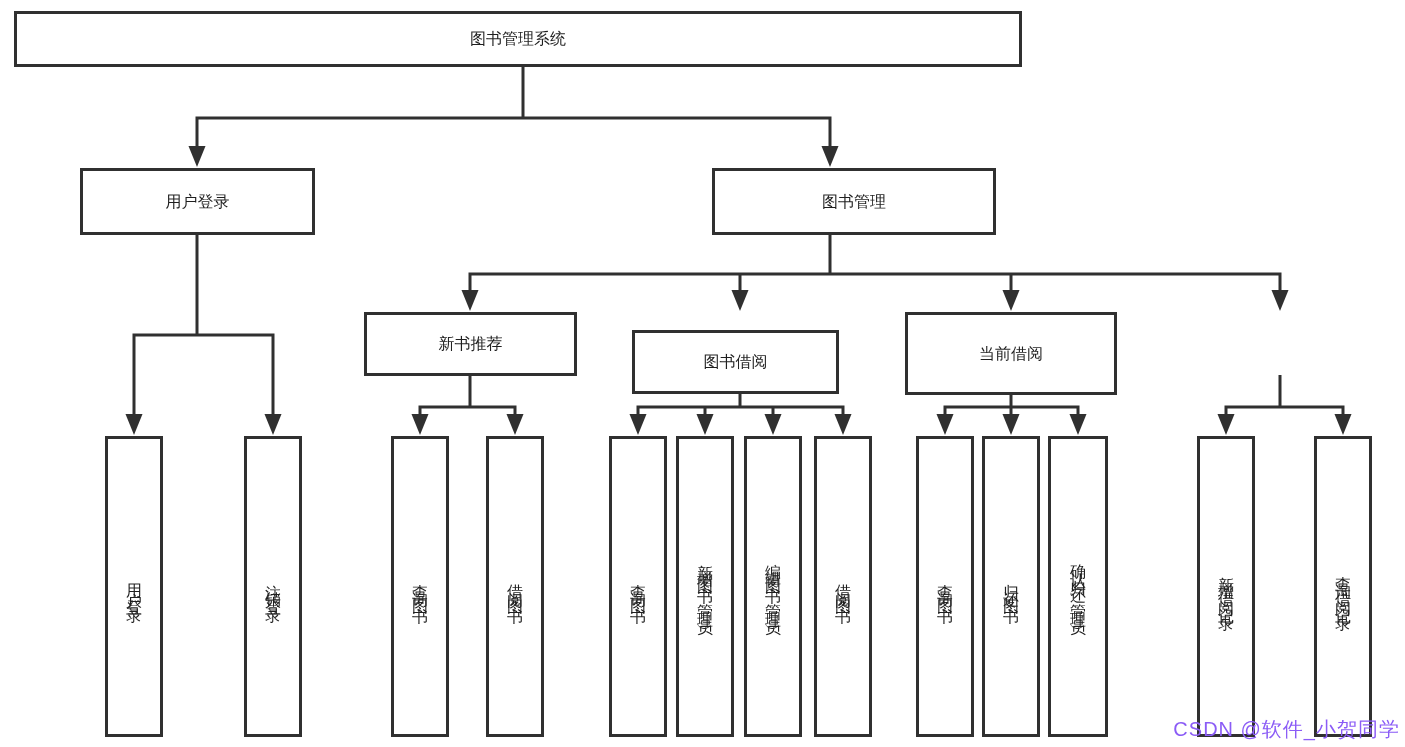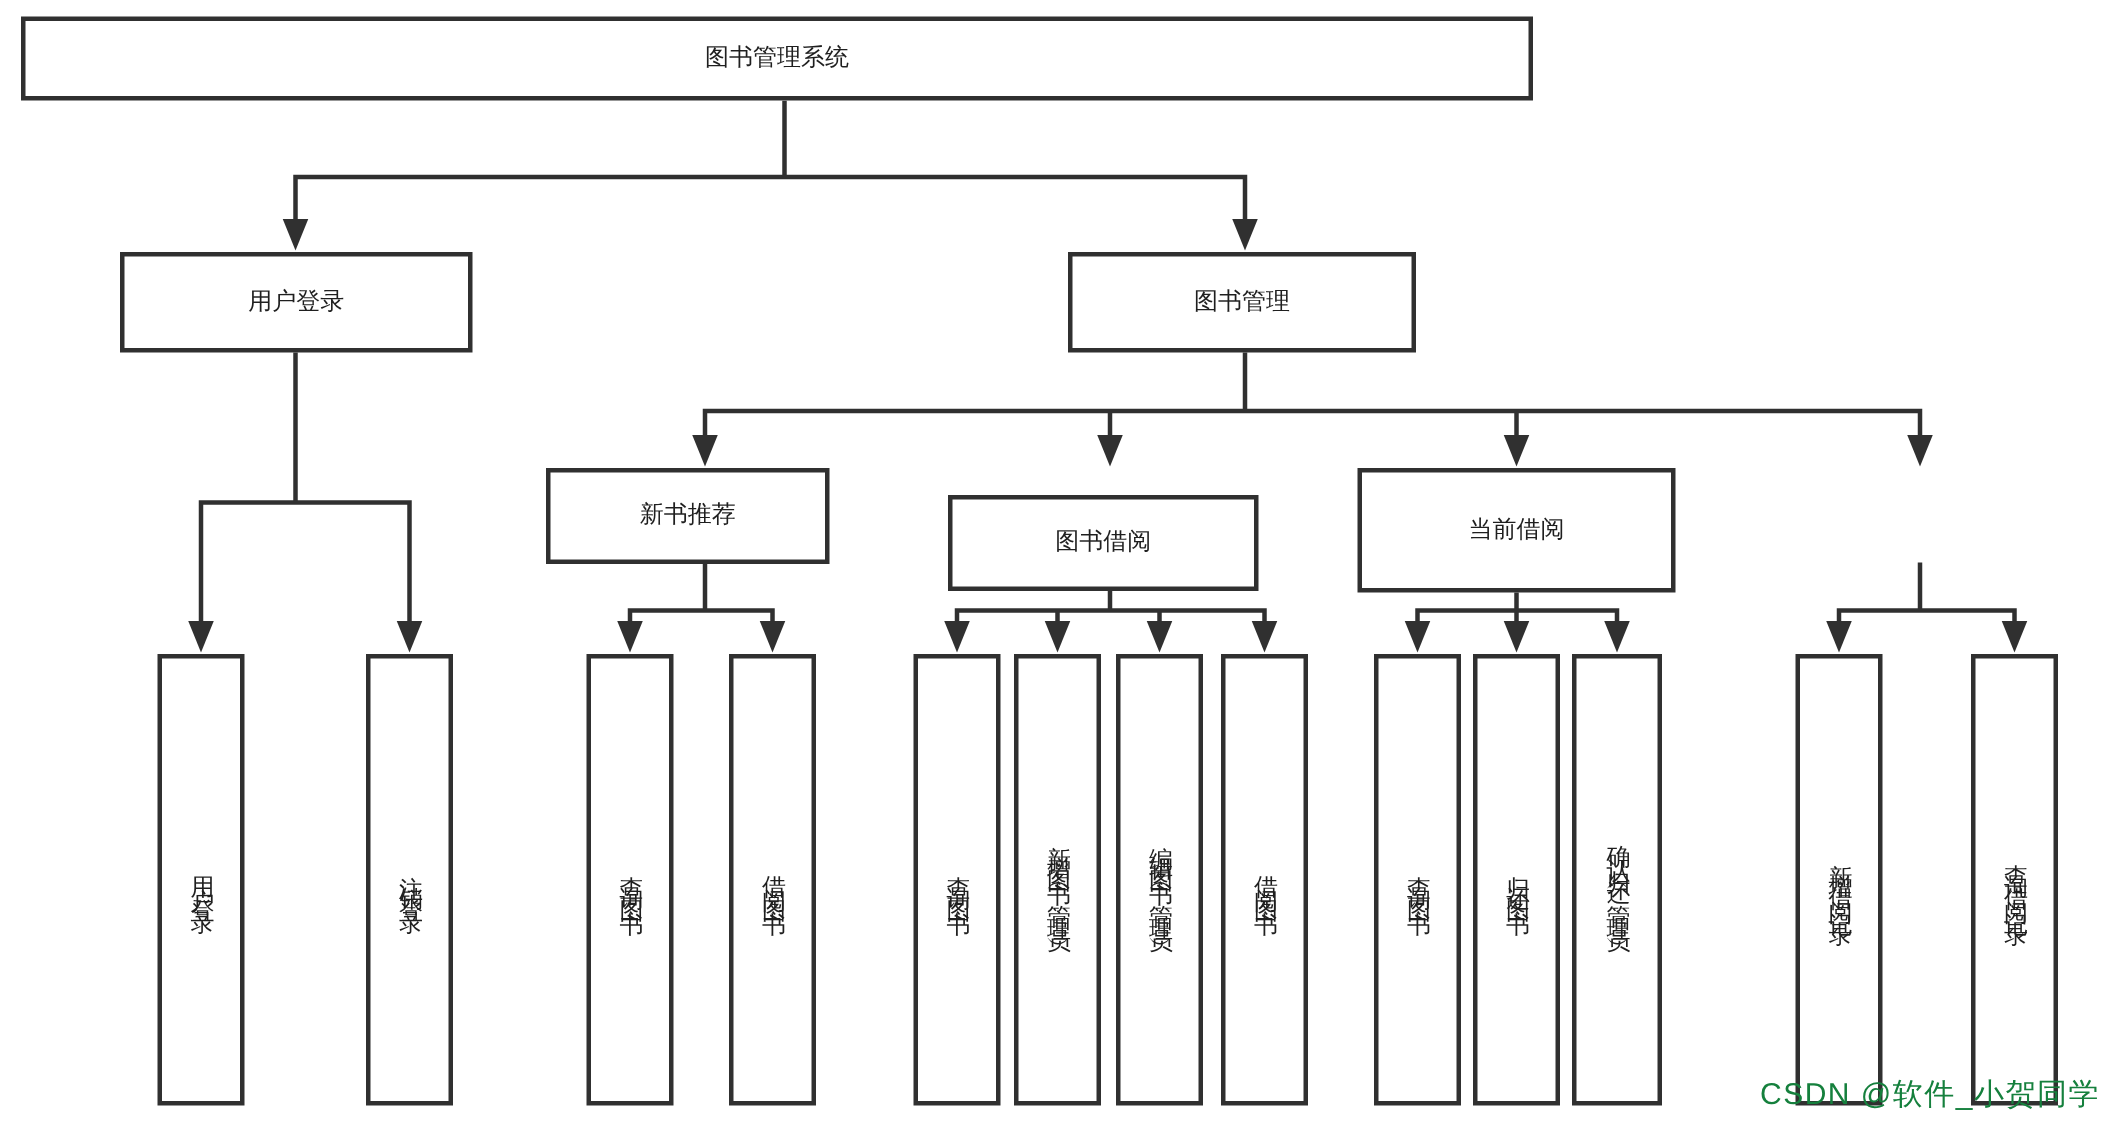--- a/index.html
+++ b/index.html
@@ -35,21 +35,21 @@
     letter-spacing: 0.5em;
     line-height: 1;
     white-space: nowrap;
   }
   .watermark {
     position: absolute;
     right: 5px;
     bottom: 4px;
     font-size: 20px;
     letter-spacing: 1px;
-    color: #15803d;
+    color: #8b5cf6;
     z-index: 10;
     white-space: nowrap;
   }
 </style>
 </head>
 <body>
 
 <div class="canvas">
 
   <svg class="connector-layer" viewBox="0 0 1405 747" xmlns="http://www.w3.org/2000/svg">
@@ -85,25 +85,25 @@
     </g>
   </svg>
 
   <div class="node" style="left:14px; top:11px; width:1008px; height:56px;">
     <span>图书管理系统</span>
   </div>
 
   <div class="node" style="left:80px; top:168px; width:235px; height:67px;">
     <span>用户登录</span>
   </div>
-  <div class="node" style="left:712px; top:168px; width:232px; height:67px;text-align:center;">
+  <div class="node" style="left:712px; top:168px; width:284px; height:67px;text-align:center;">
     <span>图书管理</span>
   </div>
 
-  <div class="node" style="left:364px; top:312px; width:189px; height:64px;">
+  <div class="node" style="left:364px; top:312px; width:213px; height:64px;">
     <span>新书推荐</span>
   </div>
   <div class="node" style="left:632px; top:312px; width:207px; height:64px;margin-top:18px;">
     <span>图书借阅</span>
   </div>
   <div class="node" style="left:905px; top:312px; width:212px; height:83px;">
     <span>当前借阅</span>
   </div>
 
   <div class="node" style="left:105px; top:436px; width:58px; height:301px;">

